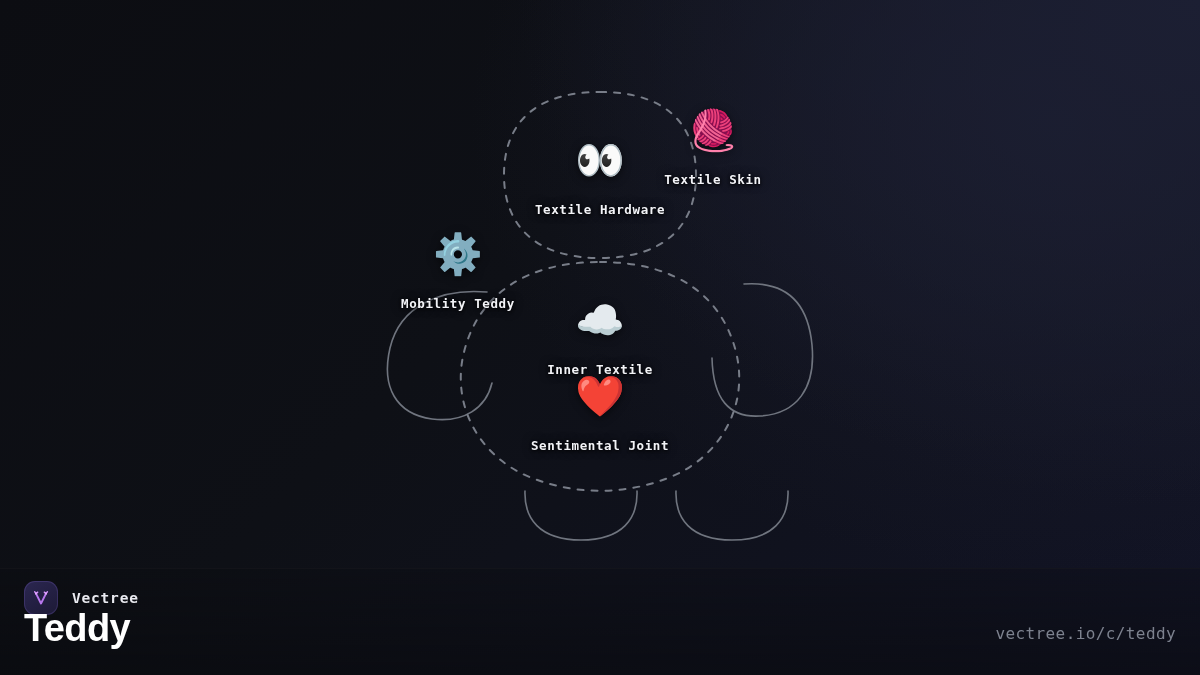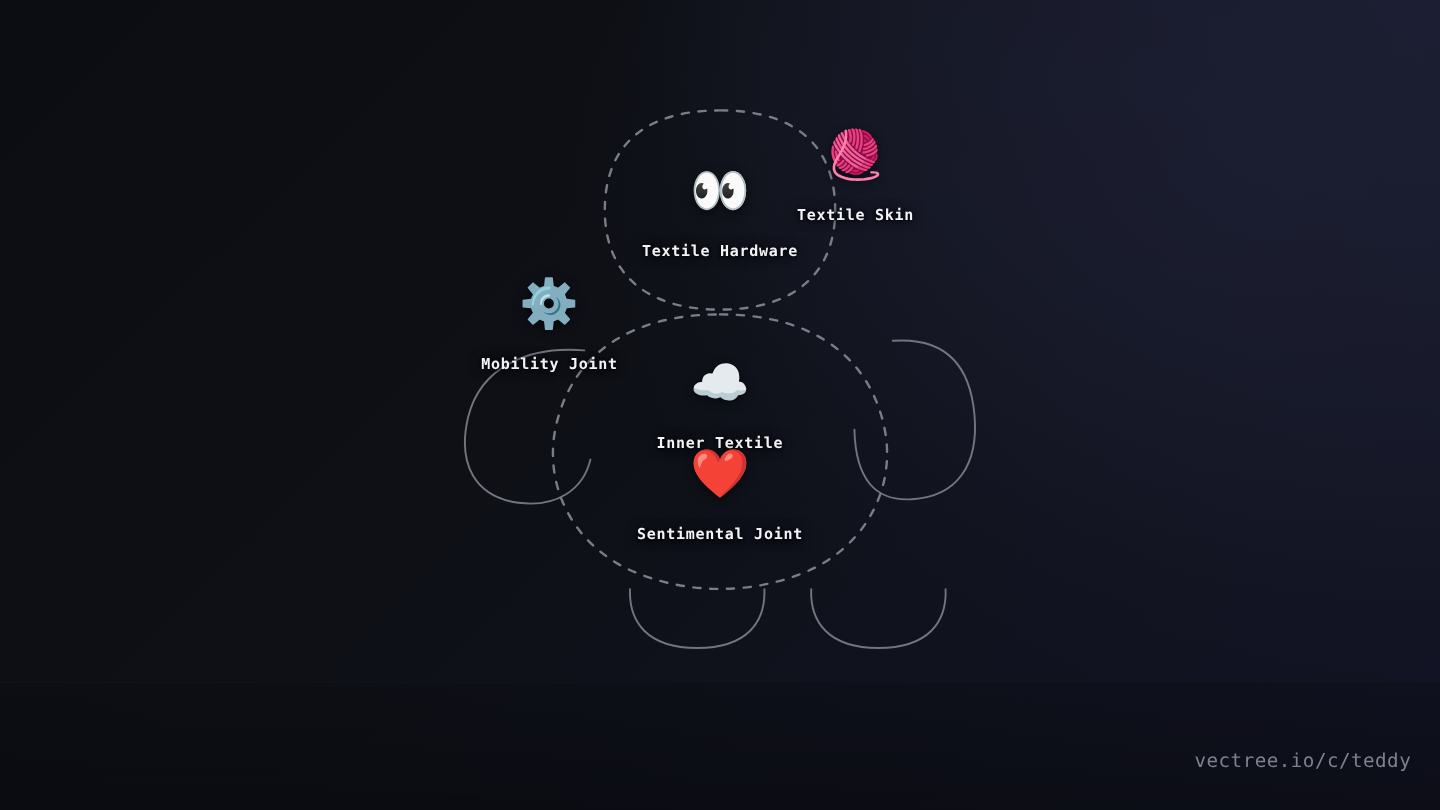--- a/index.html
+++ b/index.html
@@ -158,33 +158,46 @@
     <span class="caption">Textile Hardware</span>
   </div>
 
   <div class="node n-textile">
     <span class="emoji">🧶</span>
     <span class="caption">Textile Skin</span>
   </div>
 
   <div class="node n-mobility">
     <span class="emoji">⚙️</span>
-    <span class="caption">Mobility Joint</span>
+    <span class="caption">Mobility Teddy</span>
   </div>
 
   <div class="node n-volume">
     <span class="emoji">☁️</span>
     <span class="caption">Inner Textile</span>
   </div>
 
   <div class="node n-core">
     <span class="emoji">❤️</span>
     <span class="caption">Sentimental Joint</span>
   </div>
 
   <div id="footer">
 
-
+    <div id="brand">
+      <span id="logo-mark">
+        <svg width="22" height="22" viewBox="0 0 24 24" aria-hidden="true">
+          <path d="M6.6 7.2 L12 18 L17.4 7.2" fill="none" stroke="#b877ee" stroke-width="2.1" stroke-linecap="round" stroke-linejoin="round"></path>
+          <path d="M5.1 5.2 L6.6 7.2 L8.4 5.6" fill="none" stroke="#d794ff" stroke-width="1.5" stroke-linecap="round"></path>
+          <path d="M15.6 5.6 L17.4 7.2 L19.0 5.2" fill="none" stroke="#d794ff" stroke-width="1.5" stroke-linecap="round"></path>
+          <circle cx="6.6" cy="7.2" r="1.25" fill="#e3a9ff"></circle>
+          <circle cx="17.4" cy="7.2" r="1.25" fill="#e3a9ff"></circle>
+        </svg>
+      </span>
+      <span id="brand-name">Vectree</span>
+    </div>
+
+    <div id="page-title">Teddy</div>
 
     <div id="url">vectree.io/c/teddy</div>
   </div>
 
 </div>
 
 </body></html>

